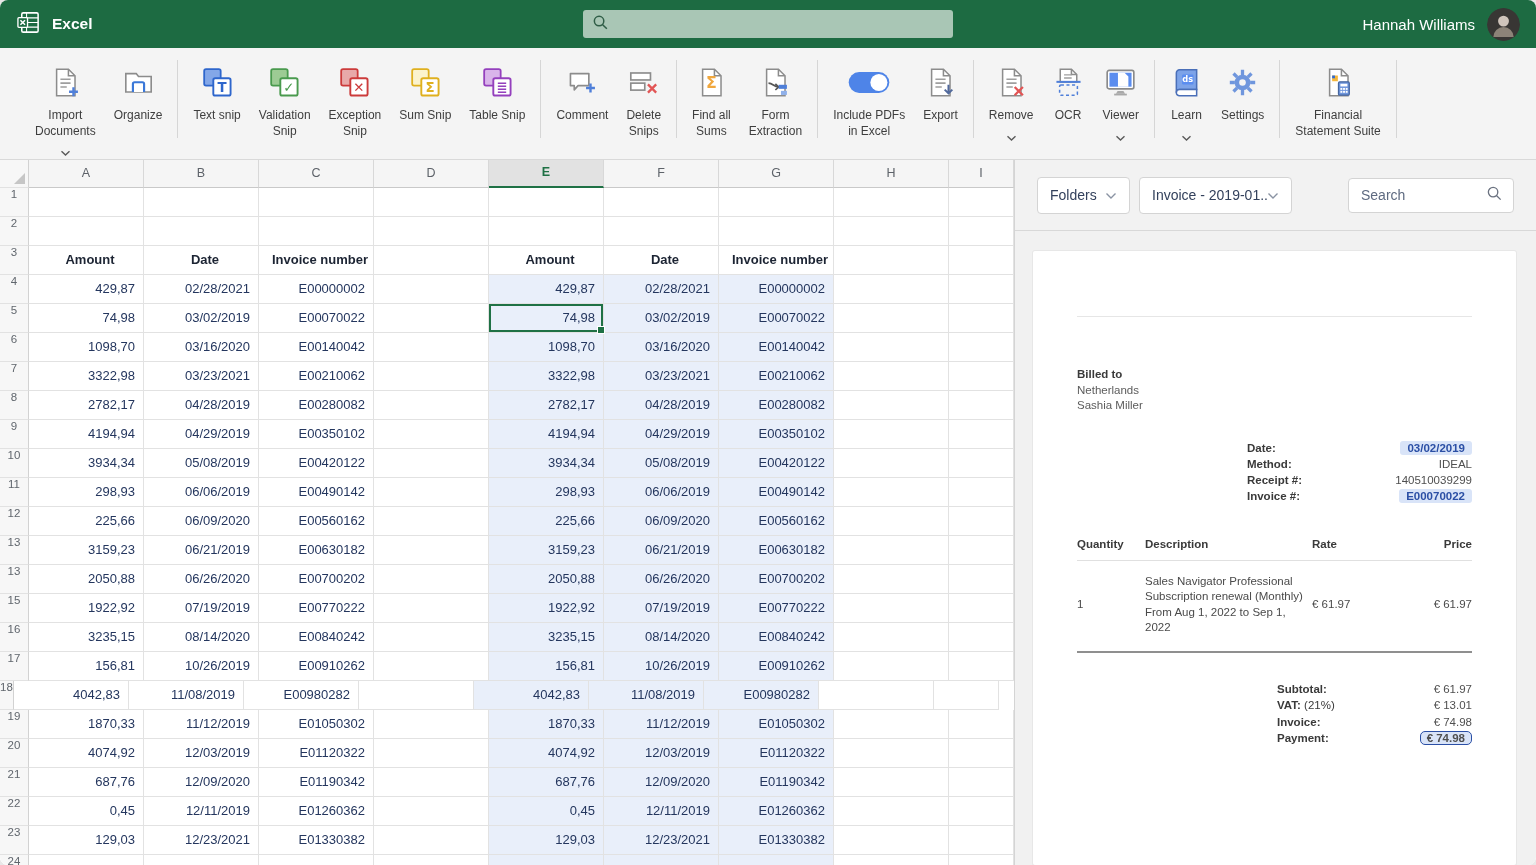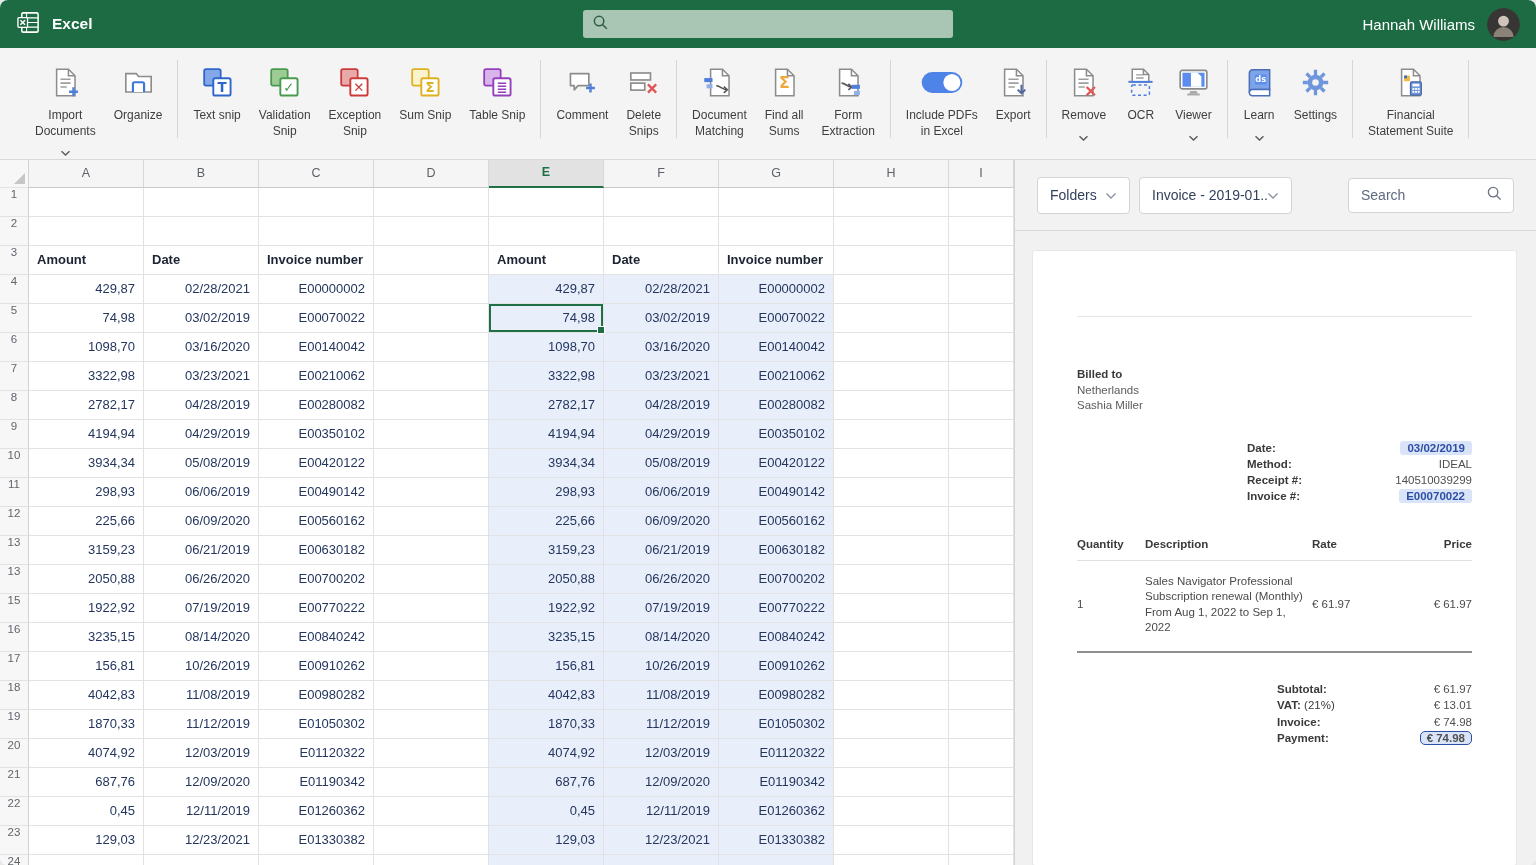--- a/index.html
+++ b/index.html
@@ -35,21 +35,21 @@
   .colhead{background:#f5f5f5;color:#5d6269;font-size:12.5px;text-align:center;line-height:27px;
            border-bottom:1px solid #c9c9c9;border-right:1px solid #d8d8d8;}
   .colhead.colsel{background:#e2e2e2;border-bottom:2px solid var(--selgreen,#1f7145);
                   line-height:25px;color:#1f7145;font-weight:bold;}
   .rownum{background:#f7f7f7;color:#60666d;font-size:11.5px;text-align:center;
           border-right:1px solid #d2d2d2;border-bottom:1px solid #e2e2e2;flex:none;cursor:cell;}
   .corner{position:relative;}
   .corner::after{content:"";position:absolute;right:3px;bottom:3px;width:0;height:0;
                  border-left:11px solid transparent;border-bottom:11px solid #c6c6c6;}
   .val{text-align:right;padding-right:8px;color:#24365e;}
-  .hcell{font-weight:bold;color:#1c2433;padding-left:8px;text-align:left;}
+  .hcell{font-weight:bold;color:#1c2433;padding-left:8px;text-align:center;}
   .hl{background:var(--hlblue,#e9effa);}
   .selcell{position:relative;overflow:visible;box-shadow:inset 0 0 0 2px var(--selgreen,#1f7145);z-index:2;}
   .selcell::after{content:"";position:absolute;right:-2px;bottom:-2px;width:6px;height:6px;
                   background:var(--selgreen,#1f7145);border:1px solid #fff;}
 
   
   .panel{flex:1;border-left:1px solid #d4d4d4;display:flex;flex-direction:column;background:#f1f1f1;}
   .panel-toolbar{height:71px;display:flex;align-items:center;gap:9px;padding:0 22px;
                  border-bottom:1px solid #d8d8d8;background:#f2f2f2;flex:none;}
   .dd{height:37px;background:#fff;border:1px solid #d4d4d4;border-radius:4px;display:flex;
@@ -228,34 +228,20 @@
         </div>
         <div class="rlabel">Delete
 Snips</div>
       </div>
       <div class="rdiv"></div>
       <div class="ritem">
         <div class="ricon">
           <svg viewBox="0 0 26 26" width="33" height="33">
             <path d="M6 2.5h9.3l5.2 5.2v15.8H6z" fill="#fff" stroke="#8c8c8c" stroke-width="1.2"></path>
             <path d="M15.3 2.5v5.2h5.2" fill="none" stroke="#8c8c8c" stroke-width="1.2"></path>
-            <rect x="1" y="9.5" width="6.5" height="3.2" fill="#4f7fd9"></rect>
-            <rect x="2.8" y="14.4" width="4.7" height="3.2" fill="#8fb0ea"></rect>
-            <path d="M10.5 15.5c3.5.5 4.5 3 8.3 3.2" fill="none" stroke="#555" stroke-width="1.3"></path>
-            <path d="M16.4 16.2l2.7 2.5-2.7 2.5" fill="none" stroke="#555" stroke-width="1.3"></path>
-          </svg>
-        </div>
-        <div class="rlabel">Document
-Matching</div>
-      </div>
-      <div class="ritem">
-        <div class="ricon">
-          <svg viewBox="0 0 26 26" width="33" height="33">
-            <path d="M6 2.5h9.3l5.2 5.2v15.8H6z" fill="#fff" stroke="#8c8c8c" stroke-width="1.2"></path>
-            <path d="M15.3 2.5v5.2h5.2" fill="none" stroke="#8c8c8c" stroke-width="1.2"></path>
             <text x="13" y="17.5" font-size="12.5" font-weight="bold" fill="#f0a73e" text-anchor="middle" font-family="DejaVu Sans,sans-serif">Σ</text>
           </svg>
         </div>
         <div class="rlabel">Find all
 Sums</div>
       </div>
       <div class="ritem">
         <div class="ricon">
           <svg viewBox="0 0 26 26" width="33" height="33">
             <path d="M6 2.5h9.3l5.2 5.2v15.8H6z" fill="#fff" stroke="#8c8c8c" stroke-width="1.2"></path>
@@ -598,21 +584,21 @@
           <div class="scell val" style="width: 115px;">10/26/2019</div>
           <div class="scell val" style="width: 115px;">E00910262</div>
           <div class="scell" style="width: 115px;"></div>
           <div class="scell val hl" style="width: 115px;">156,81</div>
           <div class="scell val hl" style="width: 115px;">10/26/2019</div>
           <div class="scell val hl" style="width: 115px;">E00910262</div>
           <div class="scell" style="width: 115px;"></div>
           <div class="scell" style="width: 65px;"></div>
         </div>
         <div class="srow">
-          <div class="rownum" style="width: 29px; text-align: center;">18</div>
+          <div class="rownum" style="width: 14px; text-align: center;">18</div>
           <div class="scell val" style="width: 115px;">4042,83</div>
           <div class="scell val" style="width: 115px;">11/08/2019</div>
           <div class="scell val" style="width: 115px;">E00980282</div>
           <div class="scell" style="width: 115px;"></div>
           <div class="scell val hl" style="width: 115px;">4042,83</div>
           <div class="scell val hl" style="width: 115px;">11/08/2019</div>
           <div class="scell val hl" style="width: 115px;">E00980282</div>
           <div class="scell" style="width: 115px;"></div>
           <div class="scell" style="width: 65px;"></div>
         </div>

